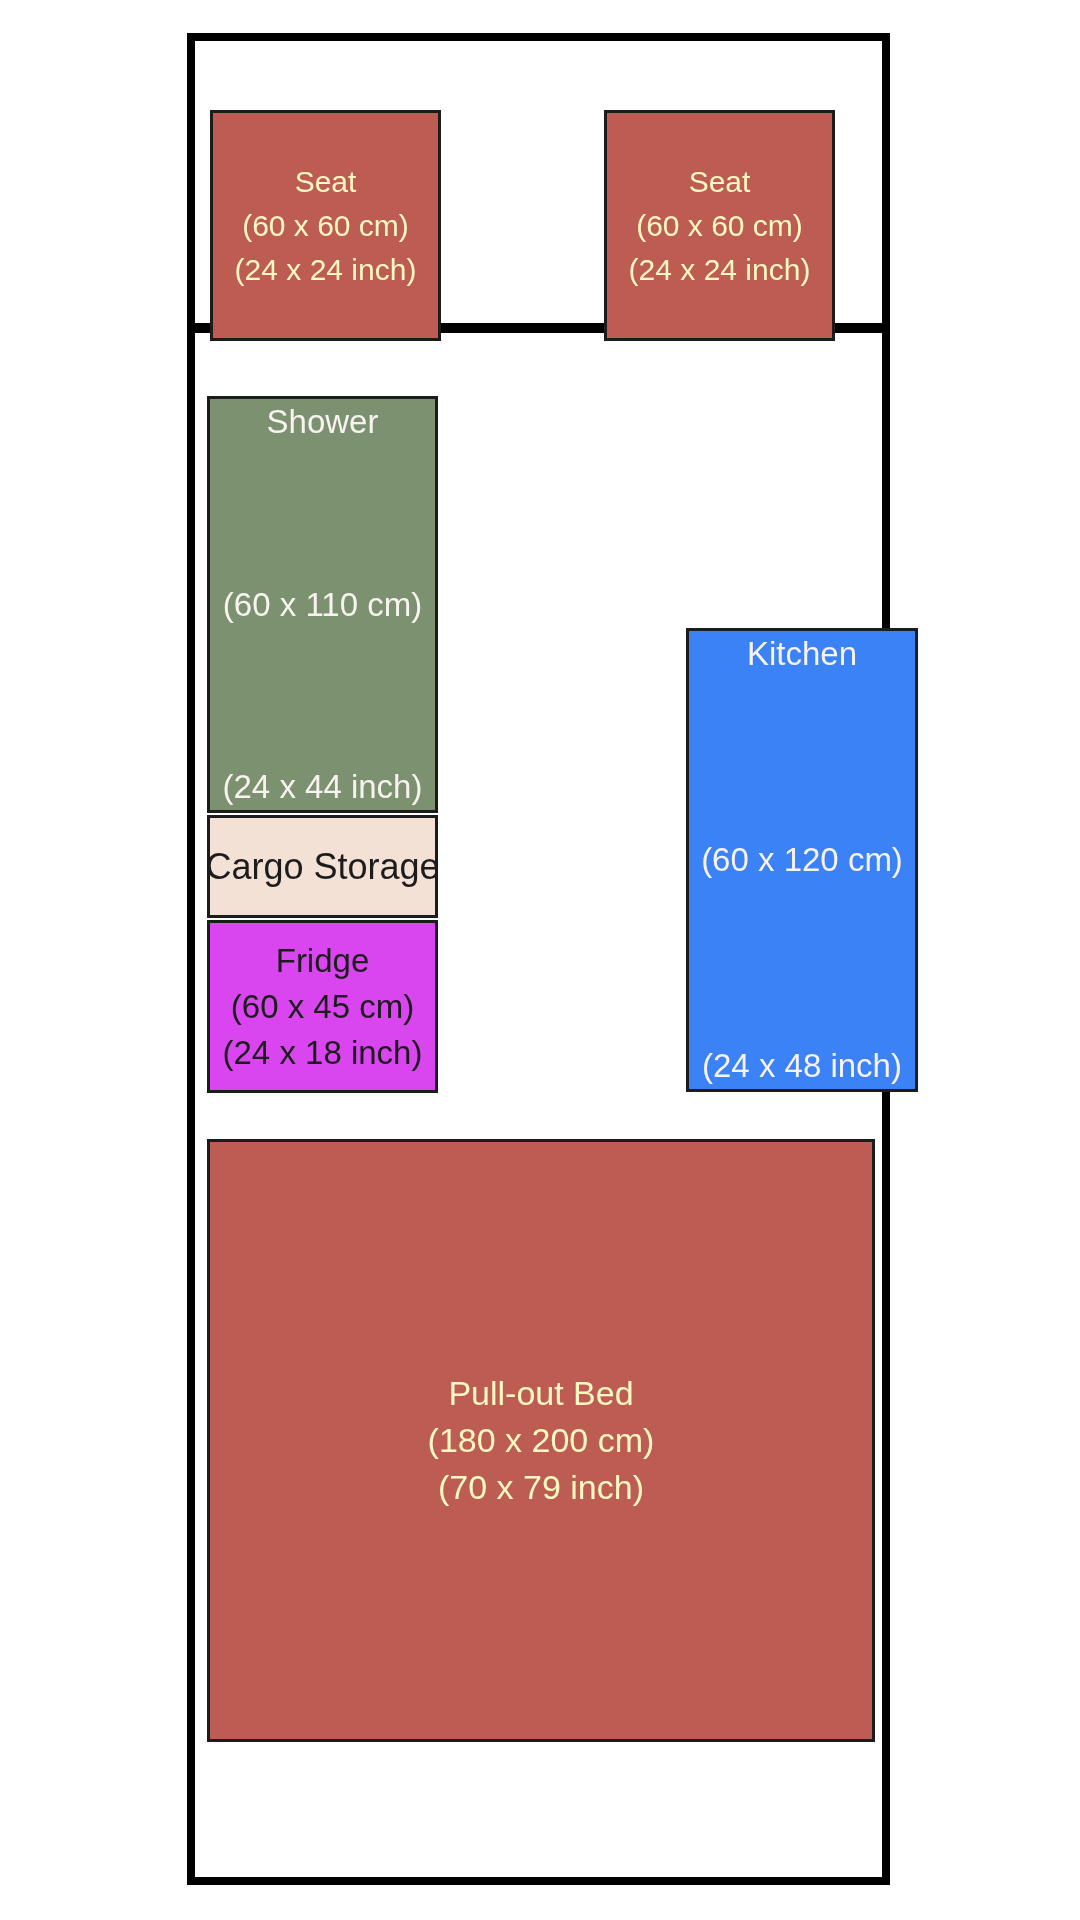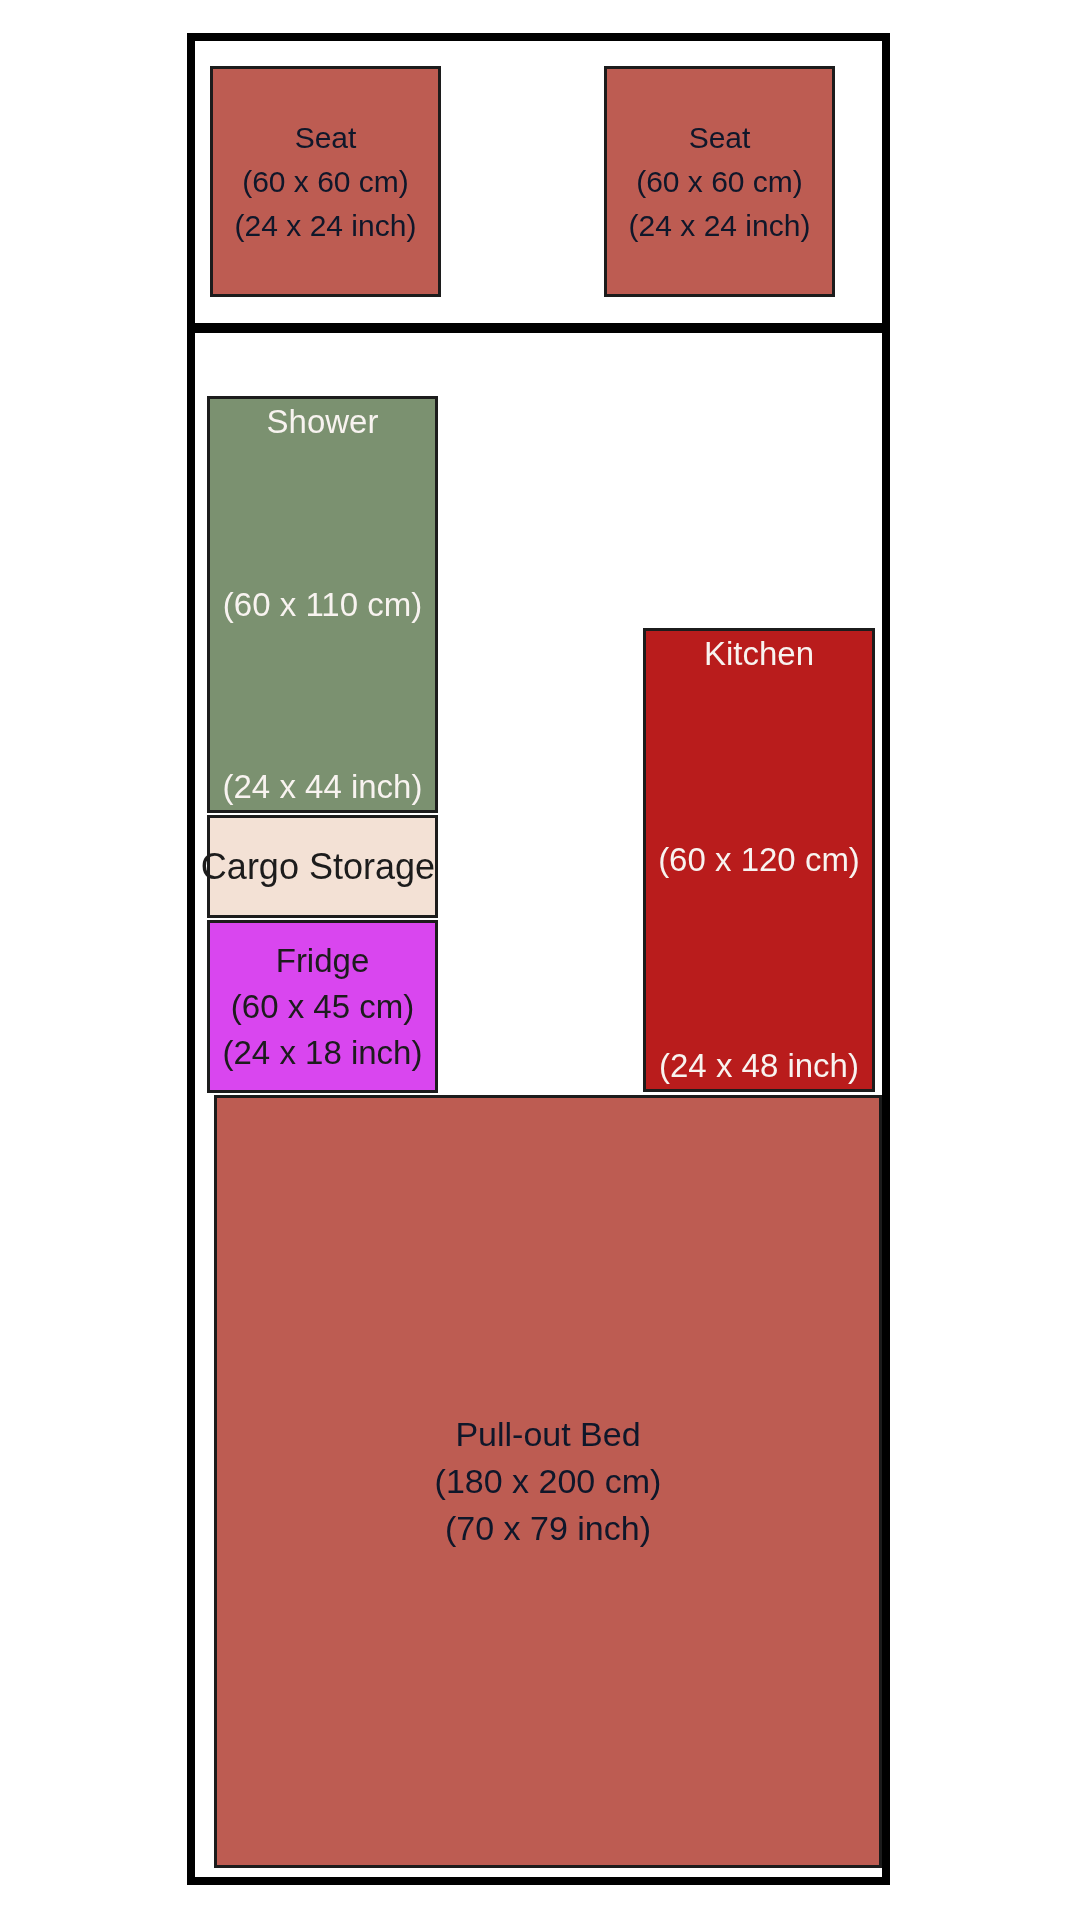--- a/index.html
+++ b/index.html
@@ -44,34 +44,34 @@
     flex-direction: column;
     align-items: center;
     justify-content: center;
     text-align: center;
   }
   .room .line {
     font-size: 33px;
     line-height: 46px;
     white-space: nowrap;
   }
-  .red   { background: #bd5c52; color: #0f172a; }
+  .red   { background: #bd5c52; color: #fef9c3; margin-top: 44px; }
   .green { background: #7b9170; color: #f8f3f0; justify-content: space-between; }
   .cream { background: #f3e1d5; color: #1c1c1c; }
 
   .seat-left   { left: 210px; top: 66px;  width: 231px; height: 231px; }
   .seat-right  { left: 604px; top: 66px;  width: 231px; height: 231px; }
   .seat-left .line, .seat-right .line { font-size: 30px; line-height: 44px; }
 
   .shower      { left: 207px; top: 396px; width: 231px; height: 417px; }
   .cargo       { left: 207px; top: 815px; width: 231px; height: 103px; }
   .cargo .line { font-size: 36px; line-height: 46px; }
   .fridge      { left: 207px; top: 920px; width: 231px; height: 173px; }
   .kitchen     { left: 643px; top: 628px; width: 232px; height: 464px; }
-  .bed         { left: 214px; top: 1095px; width: 668px; height: 773px; }
+  .bed         { left: 207px; top: 1095px; width: 668px; height: 603px; }
   .bed .line   { font-size: 34px; line-height: 47px; }
 </style>
 </head>
 <body>
 
 <div class="canvas">
 
   <div class="van-outline"></div>
   <div class="cab-divider"></div>
 
@@ -86,31 +86,31 @@
     <div class="line">(60 x 60 cm)</div>
     <div class="line">(24 x 24 inch)</div>
   </div>
 
   <div class="room green shower" style="background: rgb(123, 145, 112);">
     <div class="line">Shower</div>
     <div class="line">(60 x 110 cm)</div>
     <div class="line">(24 x 44 inch)</div>
   </div>
 
-  <div class="room cream cargo" style="background: rgb(243, 225, 213); align-items: flex-end;">
+  <div class="room cream cargo" style="background: rgb(243, 225, 213);">
     <div class="line">Cargo Storage</div>
   </div>
 
   <div class="room cream fridge" style="background: #d946ef;">
     <div class="line">Fridge</div>
     <div class="line">(60 x 45 cm)</div>
     <div class="line">(24 x 18 inch)</div>
   </div>
 
-  <div class="room green kitchen" style="background: #b91c1c;">
+  <div class="room green kitchen" style="background: #3b82f6; margin-left: 43px;">
     <div class="line">Kitchen</div>
     <div class="line">(60 x 120 cm)</div>
     <div class="line">(24 x 48 inch)</div>
   </div>
 
   <div class="room red bed" style="background: rgb(189, 92, 82);">
     <div class="line">Pull-out Bed</div>
     <div class="line">(180 x 200 cm)</div>
     <div class="line">(70 x 79 inch)</div>
   </div>

